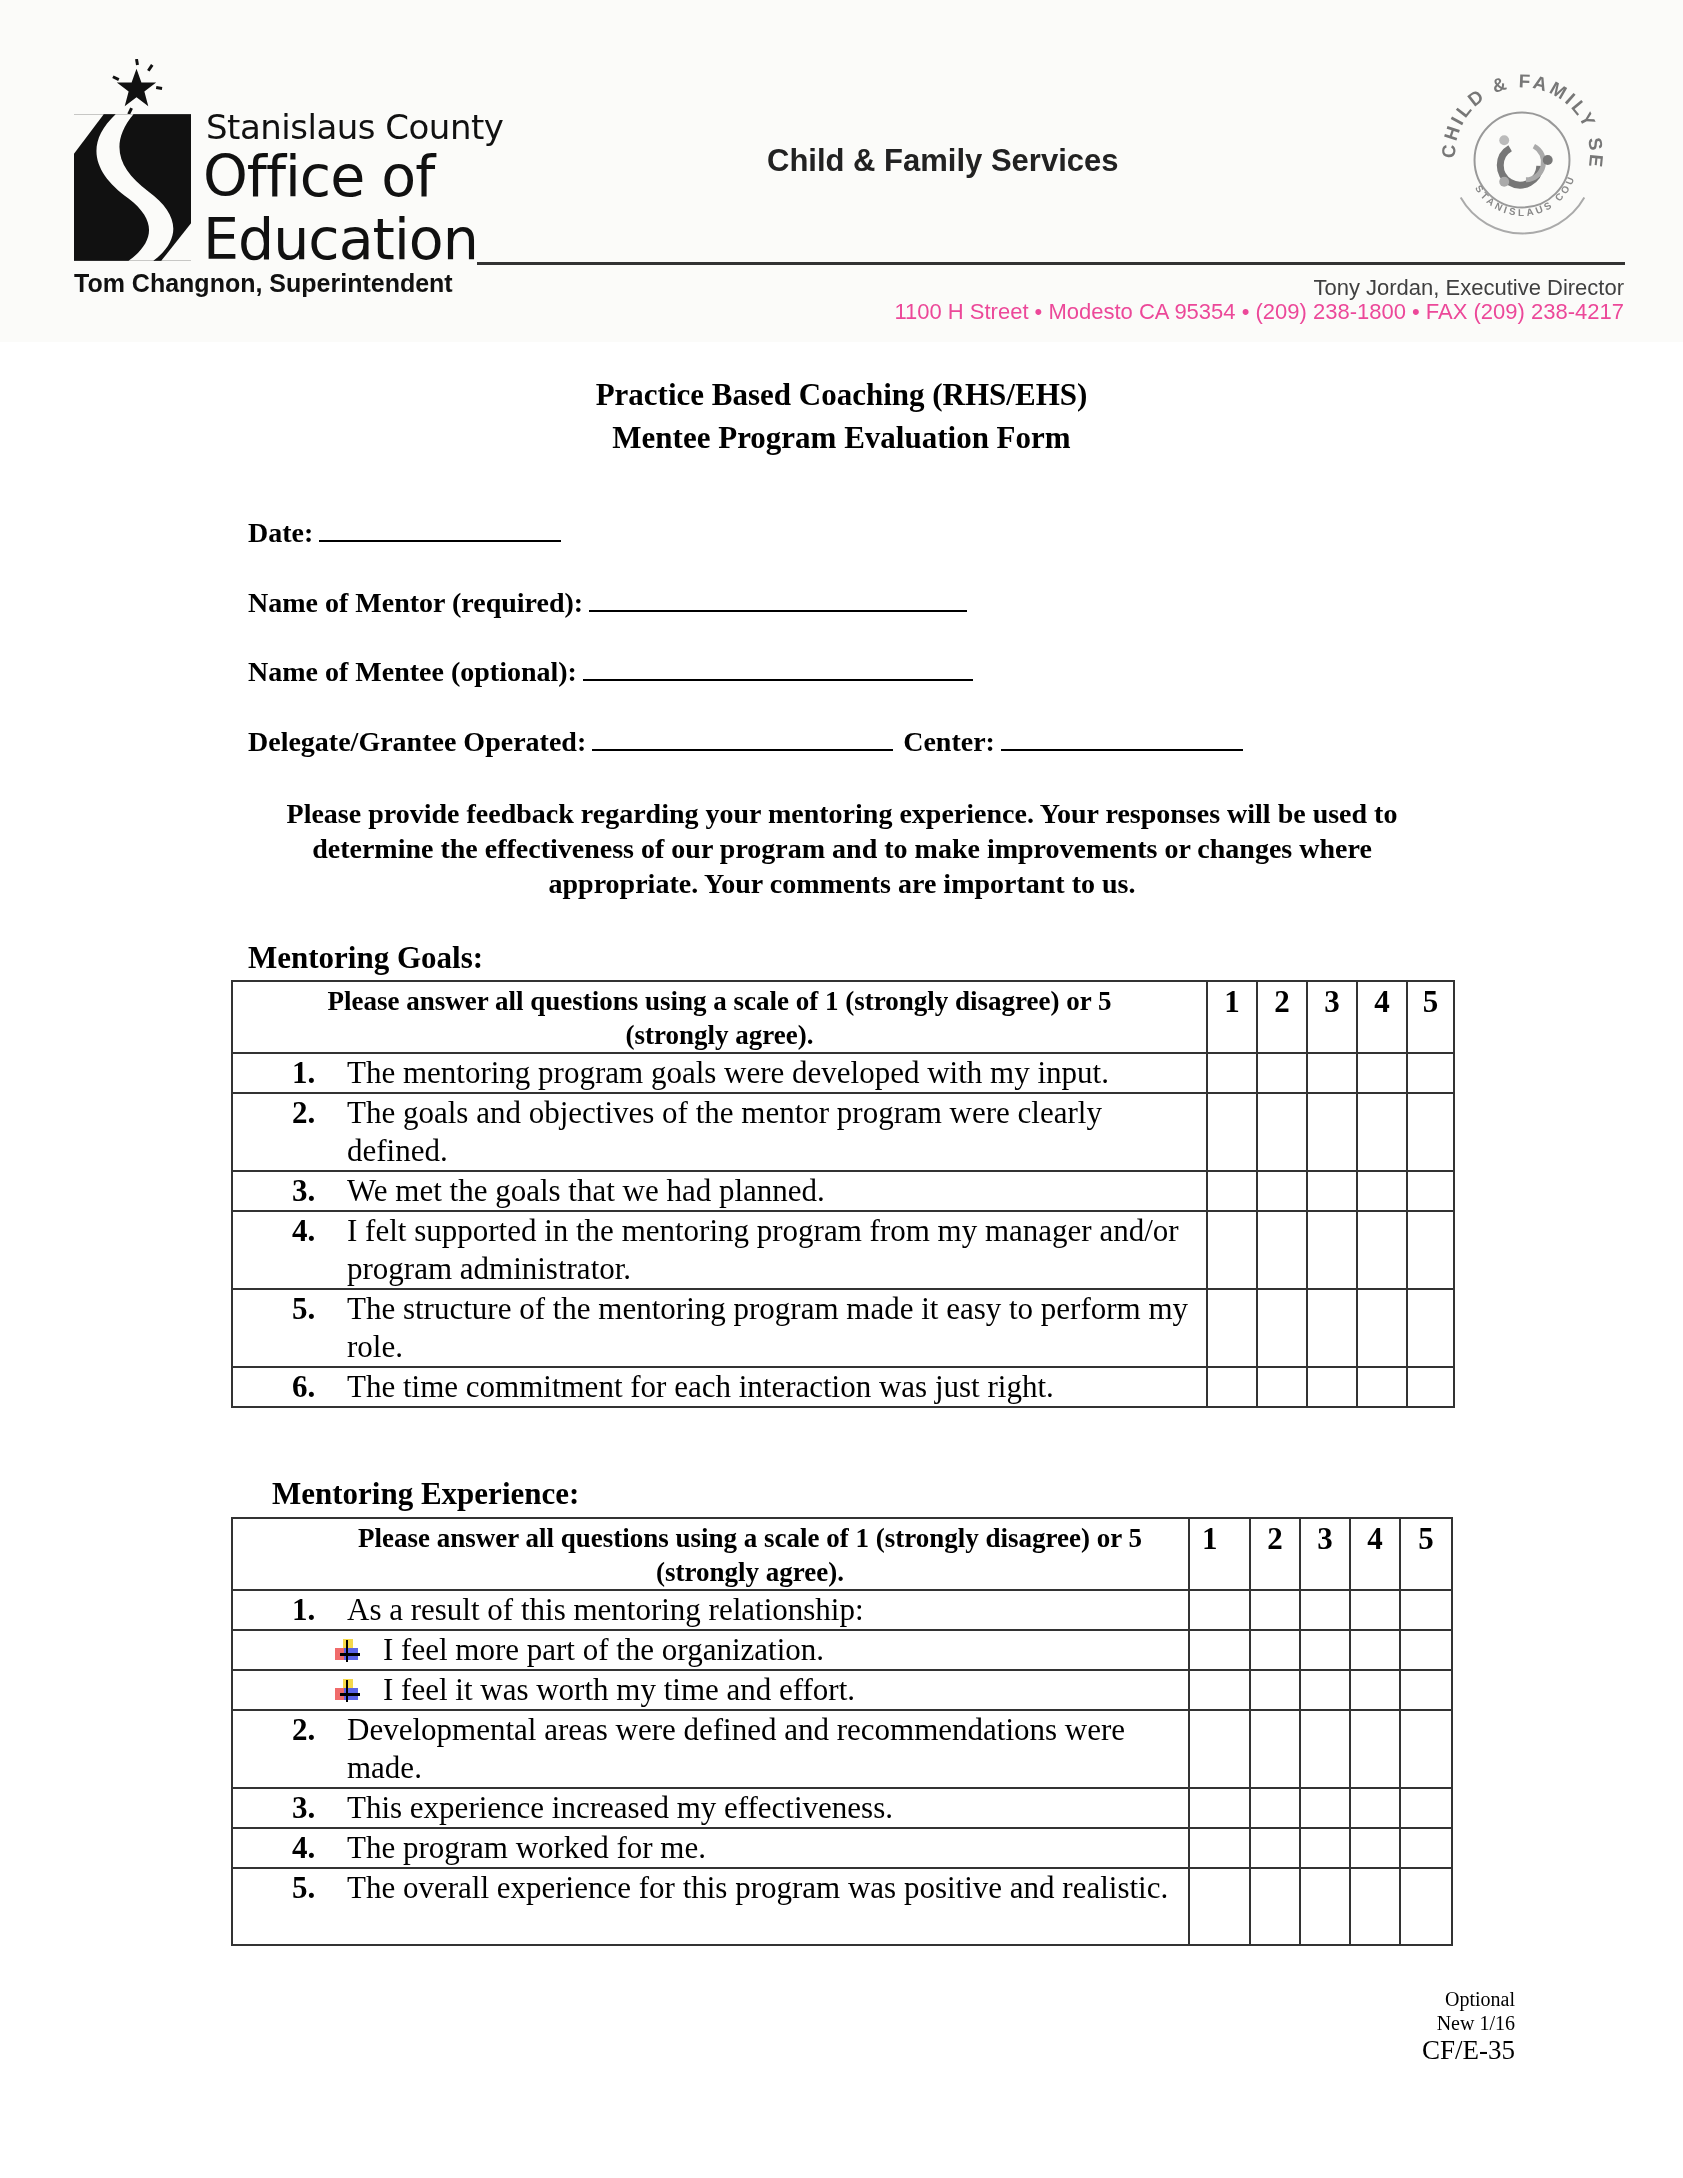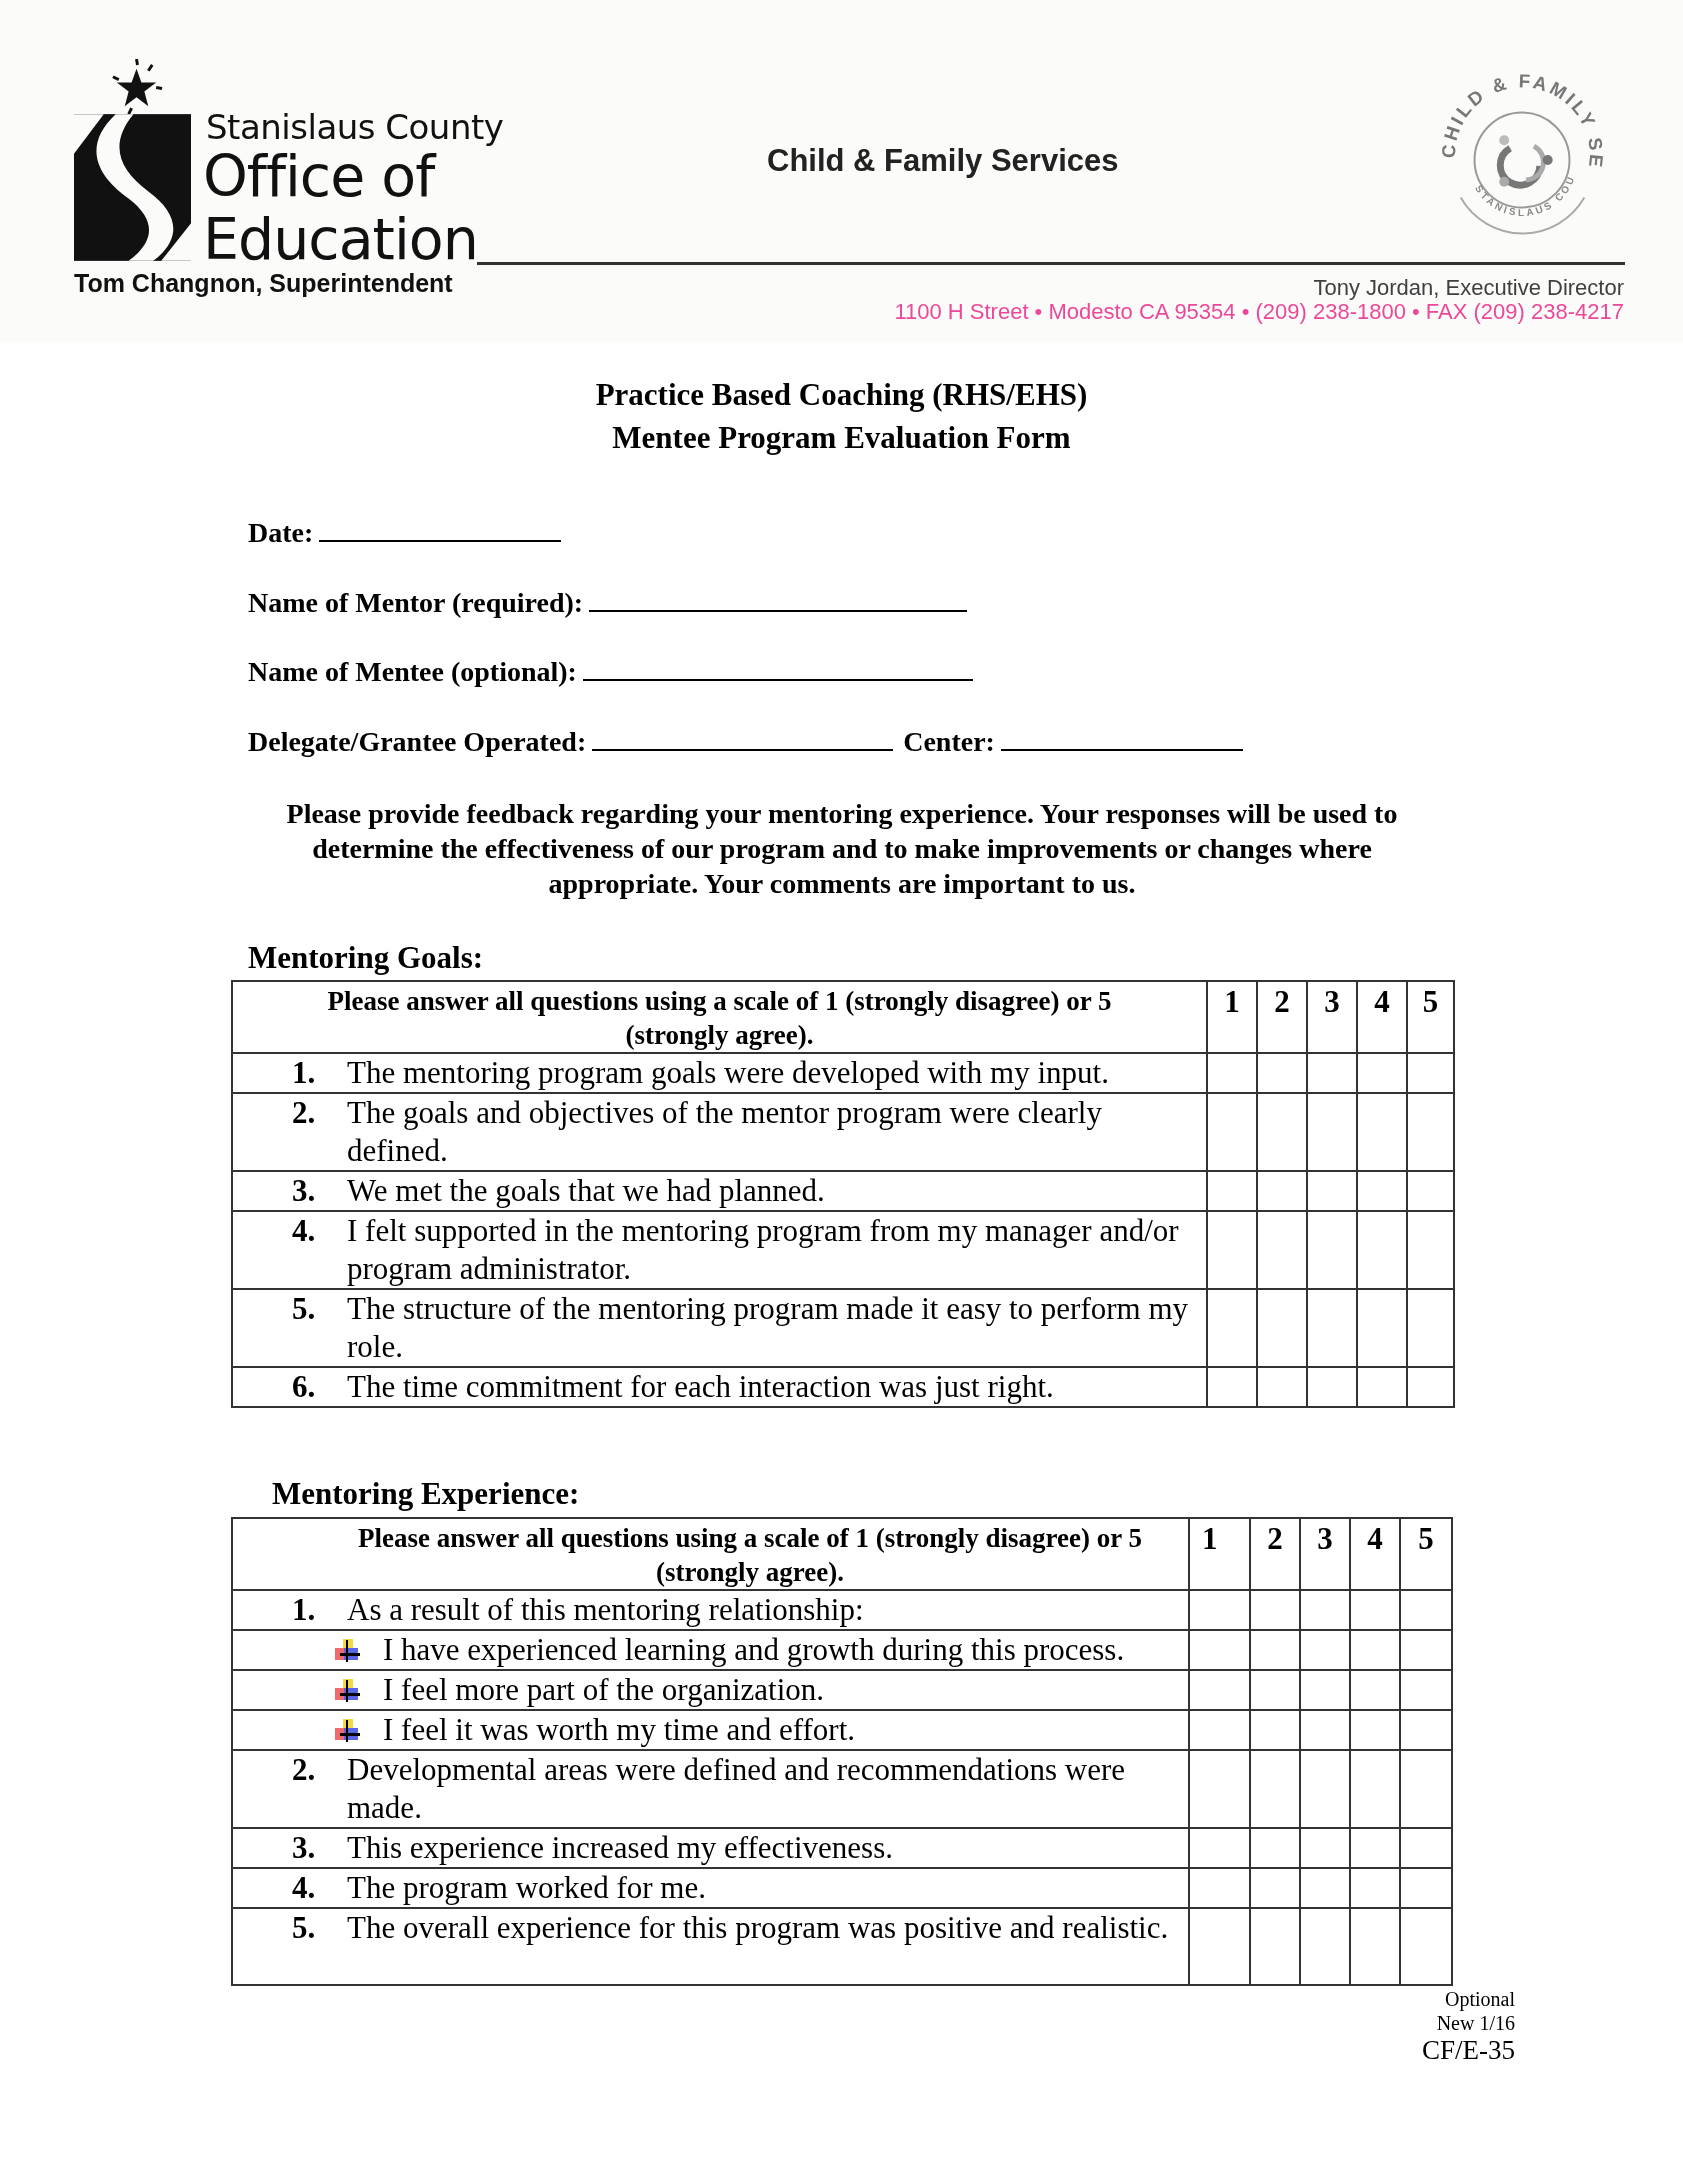--- a/index.html
+++ b/index.html
@@ -217,34 +217,20 @@
         <td></td>
         <td></td>
   </tr>
   <tr style="height:40px;">
     <td class="sub"><span class="bullet">
             <i class="y"></i>
             <i class="r"></i>
             <i class="b"></i>
             <i class="v"></i>
             <i class="h"></i>
-          </span><span>I have experienced learning and growth during this process.</span></td>
-    <td></td>
-        <td></td>
-        <td></td>
-        <td></td>
-        <td></td>
-  </tr>
-  <tr style="height:40px;">
-    <td class="sub"><span class="bullet">
-            <i class="y"></i>
-            <i class="r"></i>
-            <i class="b"></i>
-            <i class="v"></i>
-            <i class="h"></i>
           </span><span>I feel more part of the organization.</span></td>
     <td></td>
         <td></td>
         <td></td>
         <td></td>
         <td></td>
   </tr>
   <tr style="height:39px;">
     <td class="sub"><span class="bullet">
             <i class="y"></i>

